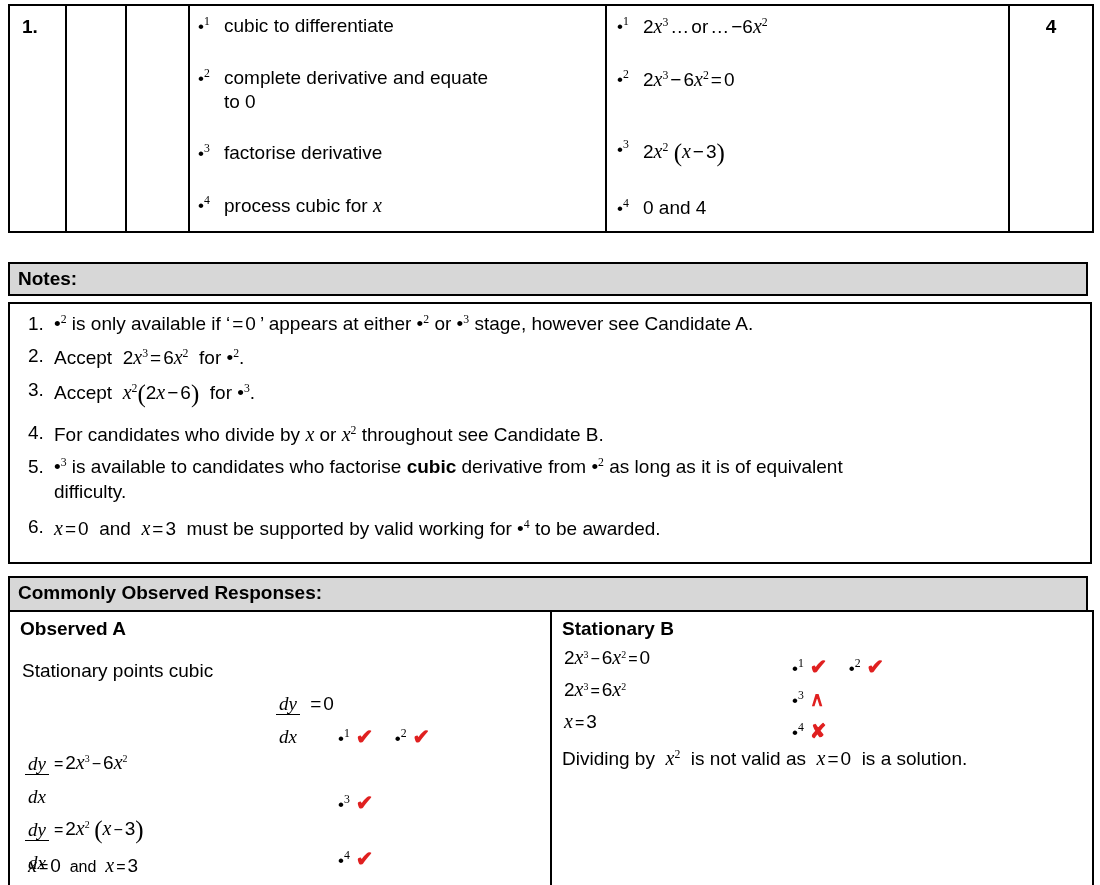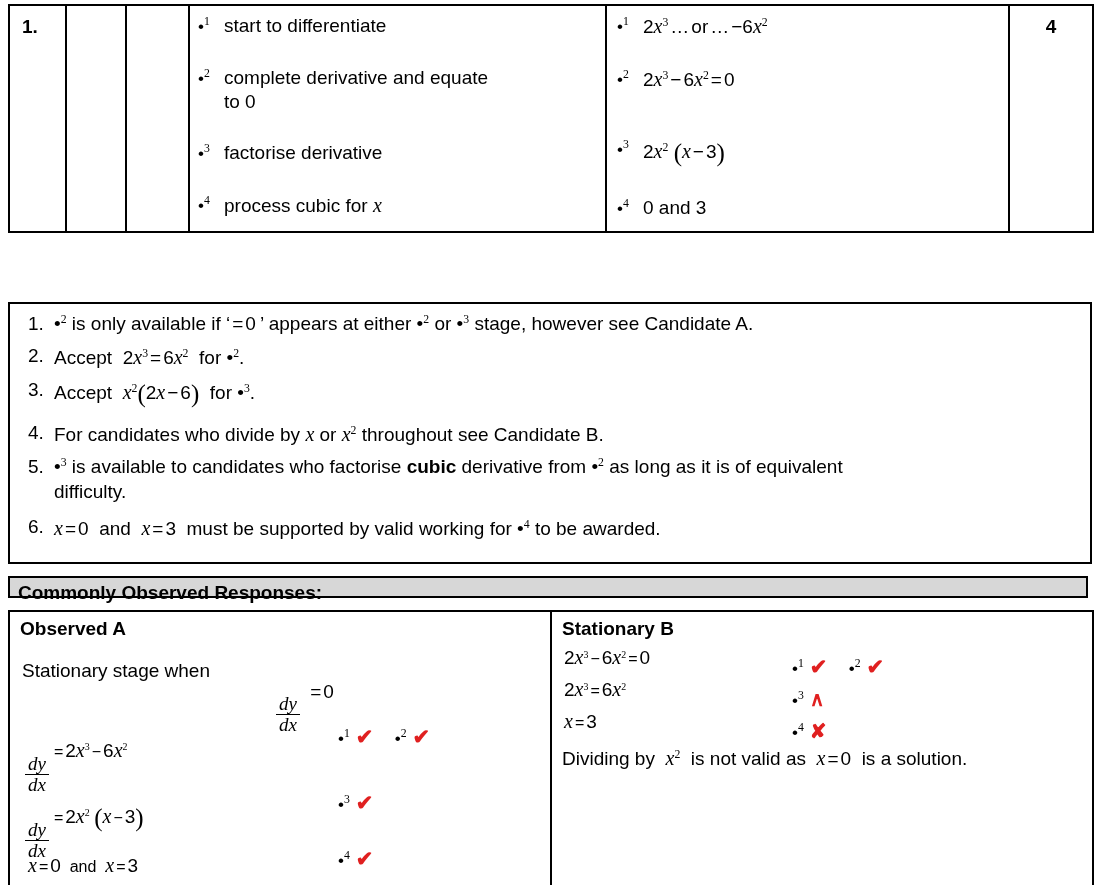--- a/index.html
+++ b/index.html
@@ -176,21 +176,21 @@
     display: inline-block;
     vertical-align: middle;
     text-align: center;
     font-family: "Liberation Serif", serif;
     font-style: italic;
     font-size: 19px;
     line-height: 1.05;
     margin: 0 3px;
   }
   .frac .num { display: block; padding: 0 3px; margin-top: 44px; }
-  .frac .den { display: block; padding: 0 3px; border-top: 1.6px solid #000; }
+  .frac .den { display: block; padding: 12px 3px; border-top: 1.6px solid #000; }
 
   
   .marks {
     position: absolute;
     white-space: nowrap;
     font-size: 19px;
     margin-top: 7px;
   }
   .tick, .cross, .caret {
     color: #e02020;
@@ -228,21 +228,21 @@
     <tbody>
         <tr>
 
       <td class="qno">1.</td>
       <td></td>
       <td></td>
 
       <td class="bullet-list">
         <div class="bullet-row">
           <span class="bmark"><span class="dot">•</span><sup class="pw">1</sup></span>
-          <span class="btext">start to differentiate</span>
+          <span class="btext">cubic to differentiate</span>
         </div>
         <div class="bullet-row">
           <span class="bmark"><span class="dot">•</span><sup class="pw">2</sup></span>
           <span class="btext">complete derivative and equate<br>to 0</span>
         </div>
         <div class="bullet-row">
           <span class="bmark"><span class="dot">•</span><sup class="pw">3</sup></span>
           <span class="btext">factorise derivative</span>
         </div>
         <div class="bullet-row">
@@ -259,29 +259,30 @@
         <div class="ans-row">
           <span class="bmark"><span class="dot">•</span><sup class="pw">2</sup></span>
           <span class="ans-text"><span class="mnum">2</span><span class="mvar">x</span><sup class="pw">3</sup><span class="op">−</span><span class="mnum">6</span><span class="mvar">x</span><sup class="pw">2</sup><span class="op">=</span><span class="mnum">0</span></span>
         </div>
         <div class="ans-row gap-big">
           <span class="bmark"><span class="dot">•</span><sup class="pw">3</sup></span>
           <span class="ans-text"><span class="mnum">2</span><span class="mvar">x</span><sup class="pw">2</sup> <span class="paren">(</span><span class="mvar">x</span><span class="op">−</span><span class="mnum">3</span><span class="paren">)</span></span>
         </div>
         <div class="ans-row">
           <span class="bmark"><span class="dot">•</span><sup class="pw">4</sup></span>
-          <span class="ans-text">0 and 3</span>
+          <span class="ans-text">0 and 4</span>
         </div>
       </td>
 
       <td class="mark-cell">4</td>
     </tr>
   </tbody>
     </table>
 
+  <div class="banner" style="top:262px; height:34px;">Notes:</div>
 
   <div class="notes-box" style="top:302px; height:262px;">
 
     <div class="note">
       <span class="note-num">1.</span>
       <span class="note-body"><span class="dot">•</span><sup class="pw">2</sup> is only available if ‘<span class="op">=</span>0<span class="op"></span>’ appears at either <span class="dot">•</span><sup class="pw">2</sup> or <span class="dot">•</span><sup class="pw">3</sup> stage, however see Candidate A.</span>
     </div>
 
     <div class="note">
       <span class="note-num">2.</span>
@@ -302,35 +303,35 @@
       <span class="note-num">5.</span>
       <span class="note-body"><span class="dot">•</span><sup class="pw">3</sup> is available to candidates who factorise <b>cubic</b> derivative from <span class="dot">•</span><sup class="pw">2</sup> as long as it is of equivalent<br>difficulty.</span>
     </div>
 
     <div class="note" style="margin-top:10px;">
       <span class="note-num">6.</span>
       <span class="note-body"><span class="mvar">x</span><span class="op">=</span><span class="mnum">0</span>&nbsp; and&nbsp; <span class="mvar">x</span><span class="op">=</span><span class="mnum">3</span>&nbsp; must be supported by valid working for <span class="dot">•</span><sup class="pw">4</sup> to be awarded.</span>
     </div>
   </div>
 
-  <div class="banner" style="top:576px; height:22px;">Commonly Observed Responses:</div>
+  <div class="banner" style="top:576px; height:36px;">Commonly Observed Responses:</div>
 
   <table class="cand-table tbl" style="top:610px;">
     <colgroup>
         <col class="col-candA">
         <col class="col-candB">
       </colgroup>
     <tbody>
         <tr>
 
       <td class="cand-cell" style="height:262px;">
         <div class="cand-title">Observed A</div>
 
         <div class="cand-line" style="height:58px;">
-          <span style="position:absolute;left:2px;top:14px;">Stationary stage when</span>
+          <span style="position:absolute;left:2px;top:14px;">Stationary points cubic</span>
           <span style="position:absolute;left:253px;top:4px;">
             <span class="frac">
               <span class="num">dy</span><span class="den">dx</span>
             </span>
             <span class="op" style="vertical-align:middle;">=</span><span class="mnum" style="vertical-align:middle;">0</span>
           </span>
         </div>
 
         <div class="cbA-rows">
 

